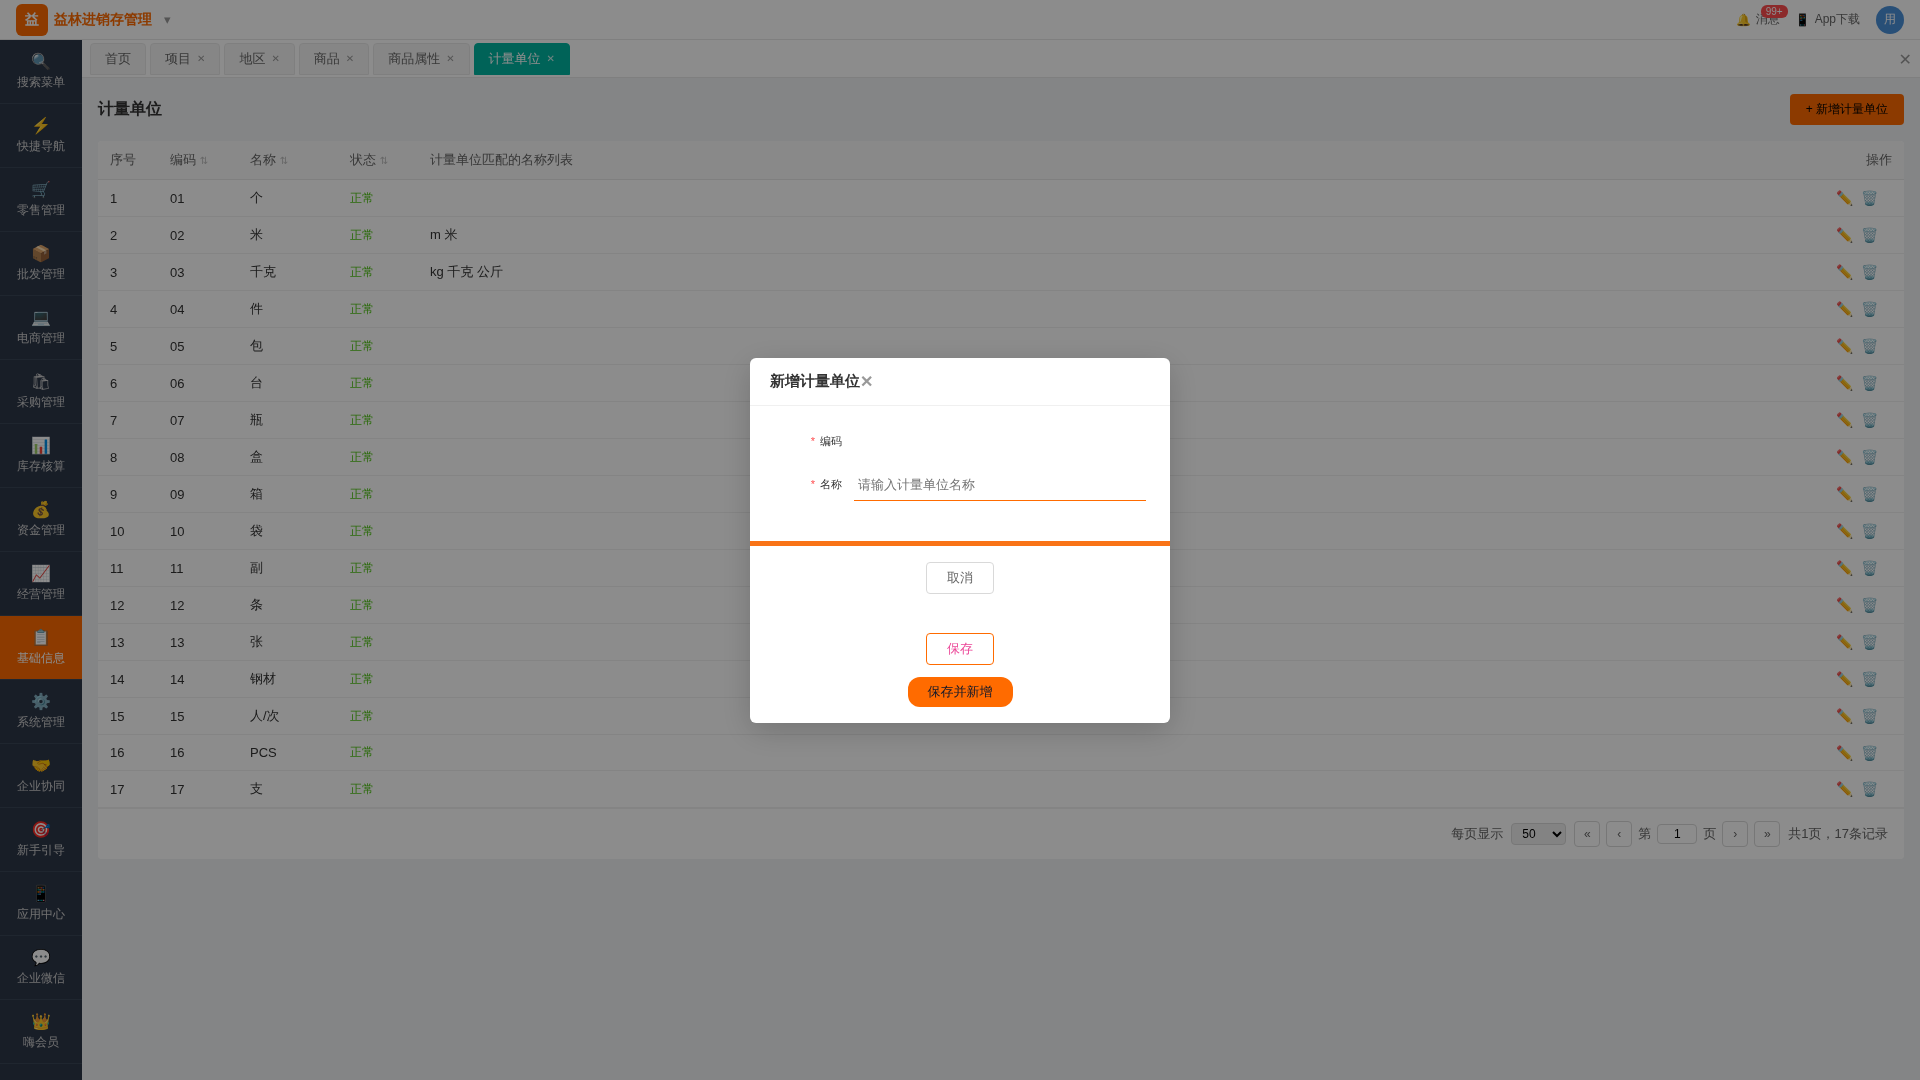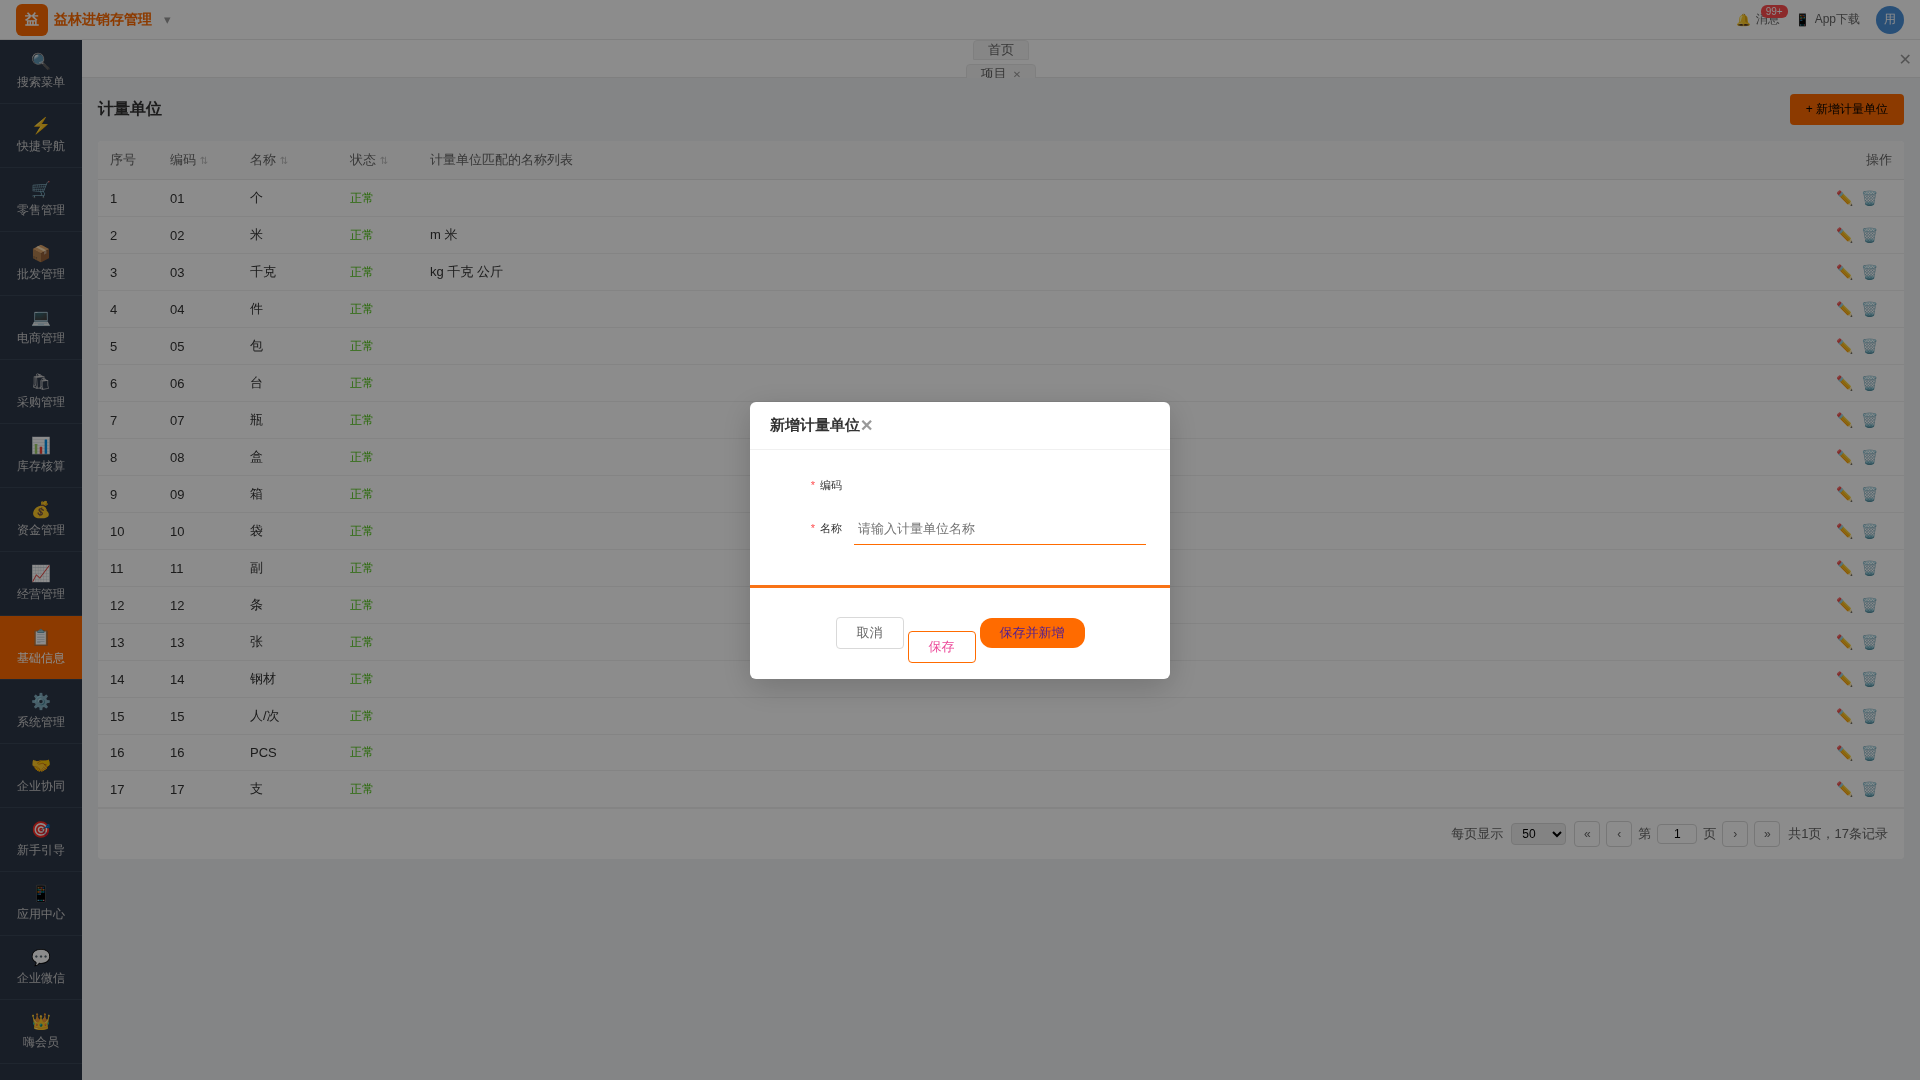--- a/index.html
+++ b/index.html
@@ -58,21 +58,20 @@
     
     .tab-bar {
       height: 38px;
       background: #fff;
       display: flex;
       align-items: center;
       border-bottom: 1px solid #e8e8e8;
       padding: 0 8px;
       gap: 4px;
       position: relative;
-      flex-direction: column;
     }
     .tab {
       display: flex;
       align-items: center;
       gap: 6px;
       padding: 0 14px;
       height: 32px;
       border-radius: 4px 4px 0 0;
       cursor: pointer;
       font-size: 13px;
@@ -136,24 +135,24 @@
       font-weight: bold;
       color: #333;
     }
     .modal-close { cursor: pointer; color: #999; font-size: 16px; }
     .modal-body { padding: 28px 24px 20px; }
     .form-row { display: flex; align-items: center; margin-bottom: 20px; }
     .form-label { width: 80px; text-align: right; padding-right: 12px; color: #333; font-size: 11px; }
     .form-label .required { color: #ff4d4f; margin-right: 2px; }
     .form-input { flex: 1; height: 32px; border: none; border-bottom: 1px solid #d9d9d9; outline: none; font-size: 13px; padding: 0 4px; color: #333; }
     .form-input.active-input { border-bottom-color: #ff6b00; }
-    .modal-footer { display: flex; align-items: center; justify-content: center; gap: 4px; padding: 16px 20px; border-top: 3px solid #f97316; }
+    .modal-footer { display: flex; align-items: center; justify-content: center; gap: 12px; padding: 16px 20px; border-top: 5px solid #f97316; flex-direction: column; }
     .btn-cancel { padding: 6px 20px; border: 1px solid #d9d9d9; border-radius: 4px; background: #fff; cursor: pointer; font-size: 13px; color: #666; }
     .btn-save { padding: 6px 20px; border: 1px solid #ff6b00; border-radius: 4px; background: #fff; cursor: pointer; font-size: 13px; color: #ec4899; margin-top: 27px; }
-    .btn-save-new { padding: 6px 20px; border: none; border-radius: 12px; background: #ff6b00; cursor: pointer; font-size: 13px; color: #4c1d95; font-family: Liberation Mono, monospace; }
+    .btn-save-new { padding: 6px 20px; border: none; border-radius: 12px; background: #ff6b00; cursor: pointer; font-size: 13px; color: #0f172a; font-family: Liberation Mono, monospace; }
 
     .col-seq { width: 60px; }
     .col-code { width: 80px; }
     .col-name { width: 100px; }
     .col-status { width: 80px; }
     .col-match { }
     .col-action { width: 80px; text-align: right; }
 
     .sort-icon { color: #bbb; font-size: 10px; cursor: pointer; }
   </style>

